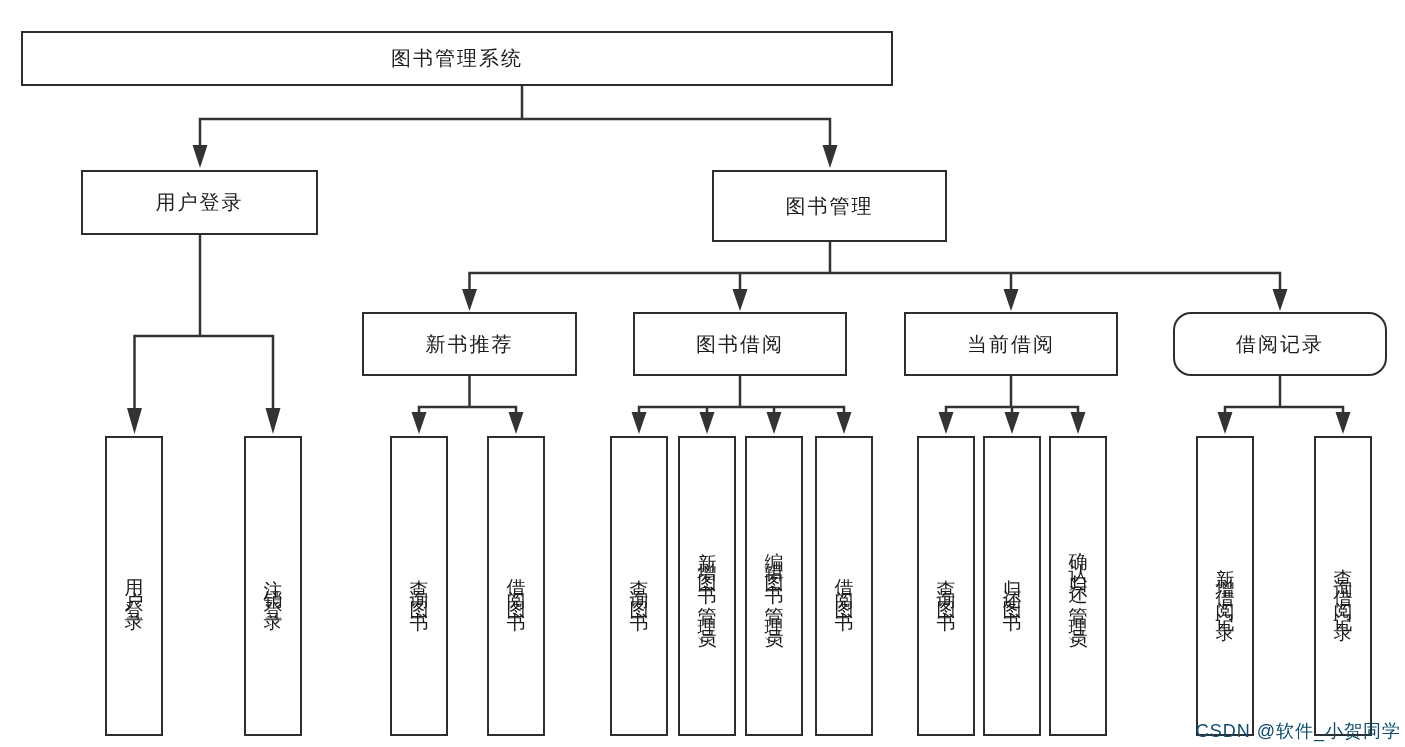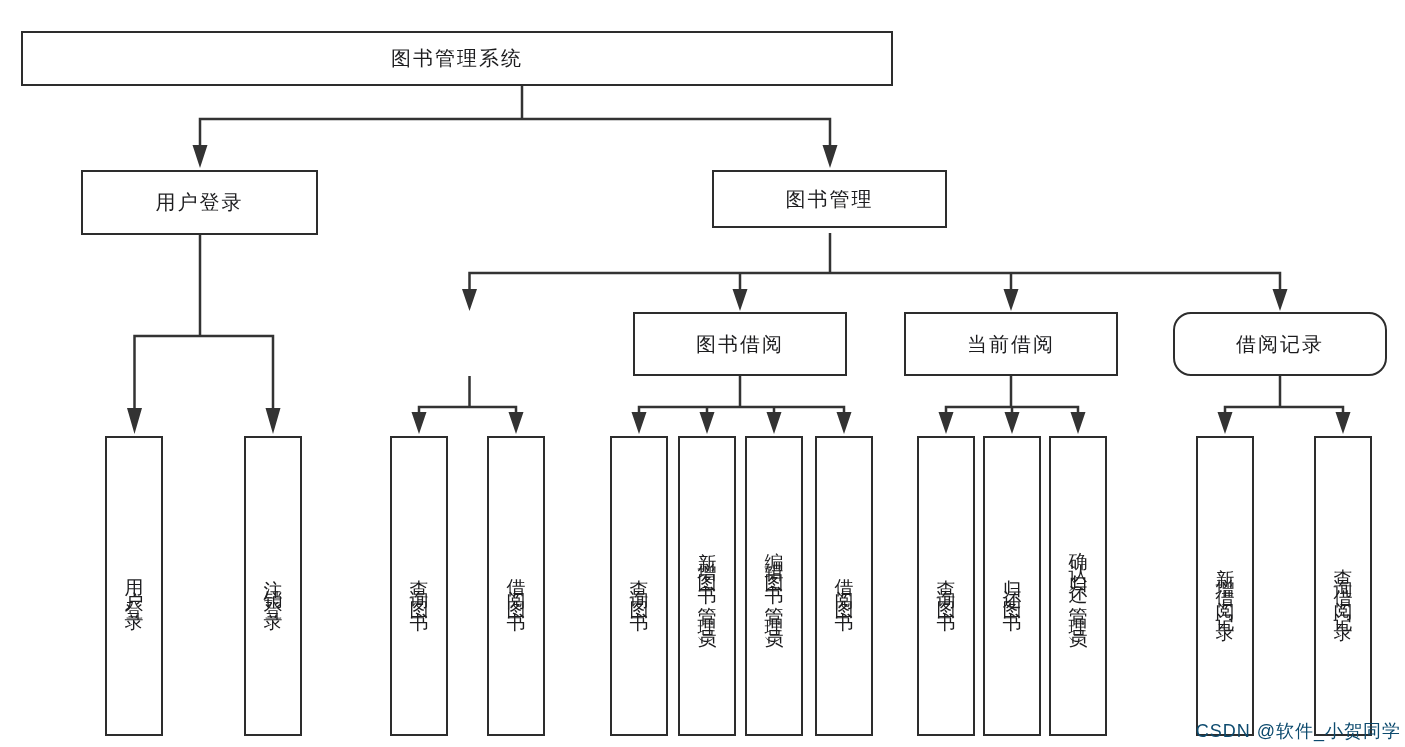--- a/index.html
+++ b/index.html
@@ -71,22 +71,23 @@
       <path d="M192.5 145 L207.5 145 L200 168 Z M822.5 145 L837.5 145 L830 168 Z"></path>
       <path d="M462 289 L477 289 L469.5 311 Z M732.5 289 L747.5 289 L740 311 Z M1003.5 289 L1018.5 289 L1011 311 Z M1272.5 289 L1287.5 289 L1280 311 Z"></path>
       <path d="M127 408 L142 408 L134.5 434 Z M265.5 408 L280.5 408 L273 434 Z"></path>
       <path d="M411.5 412 L426.5 412 L419 434 Z M508.5 412 L523.5 412 L516 434 Z M631.5 412 L646.5 412 L639 434 Z M699.5 412 L714.5 412 L707 434 Z M766.5 412 L781.5 412 L774 434 Z M836.5 412 L851.5 412 L844 434 Z M938.5 412 L953.5 412 L946 434 Z M1004.5 412 L1019.5 412 L1012 434 Z M1070.5 412 L1085.5 412 L1078 434 Z M1217.5 412 L1232.5 412 L1225 434 Z M1335.5 412 L1350.5 412 L1343 434 Z"></path>
     </g>
   </svg>
 
   <div class="box hbox" style="left:21px; top:13px; width:872px; height:55px;margin-top:18px;">图书管理系统</div>
 
   <div class="box hbox" style="left:81px; top:170px; width:237px; height:65px;">用户登录</div>
-  <div class="box hbox" style="left:712px; top:170px; width:235px; height:58px;">图书管理</div>
+  <div class="box hbox" style="left:712px; top:170px; width:235px; height:72px;">图书管理</div>
 
+  <div class="box hbox" style="left:362px; top:312px; width:215px; height:64px;">新书推荐</div>
   <div class="box hbox" style="left:633px; top:312px; width:214px; height:64px;">图书借阅</div>
   <div class="box hbox" style="left:904px; top:312px; width:214px; height:64px;">当前借阅</div>
   <div class="box hbox" style="left:1173px; top:312px; width:214px; height:64px;border-radius:18px;">借阅记录</div>
 
   <div class="box vbox" style="left:105px; top:436px; width:58px; height:300px;">用户登录</div>
   <div class="box vbox" style="left:244px; top:436px; width:58px; height:300px;">注销登录</div>
 
   <div class="box vbox" style="left:390px; top:436px; width:58px; height:300px;">查询图书</div>
   <div class="box vbox" style="left:487px; top:436px; width:58px; height:300px;">借阅图书</div>
 

